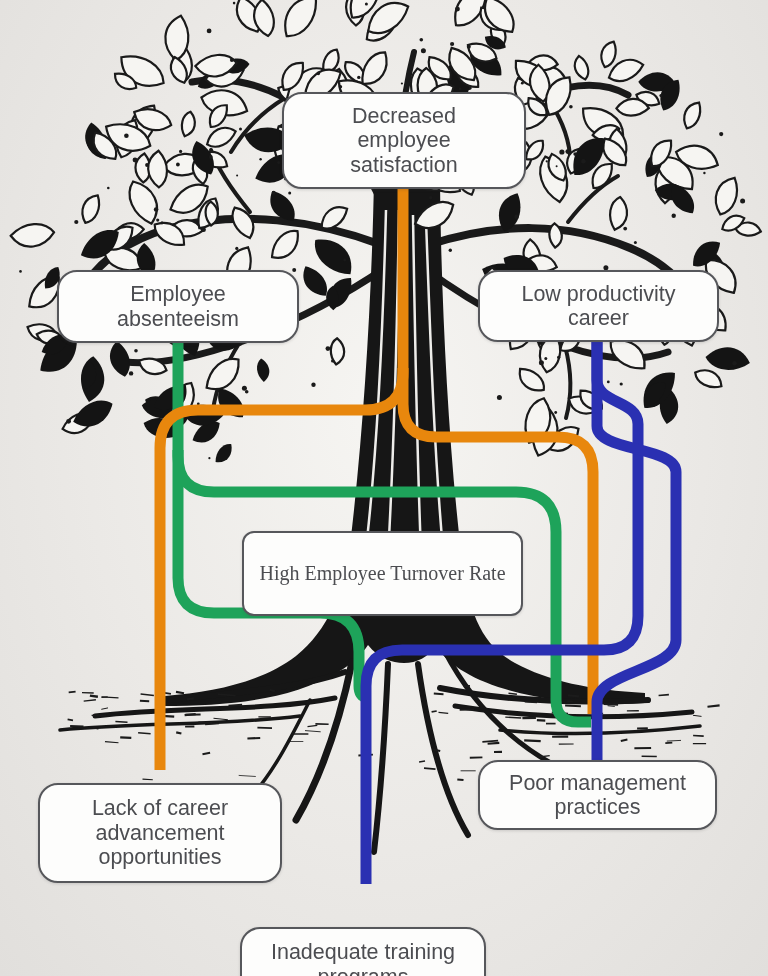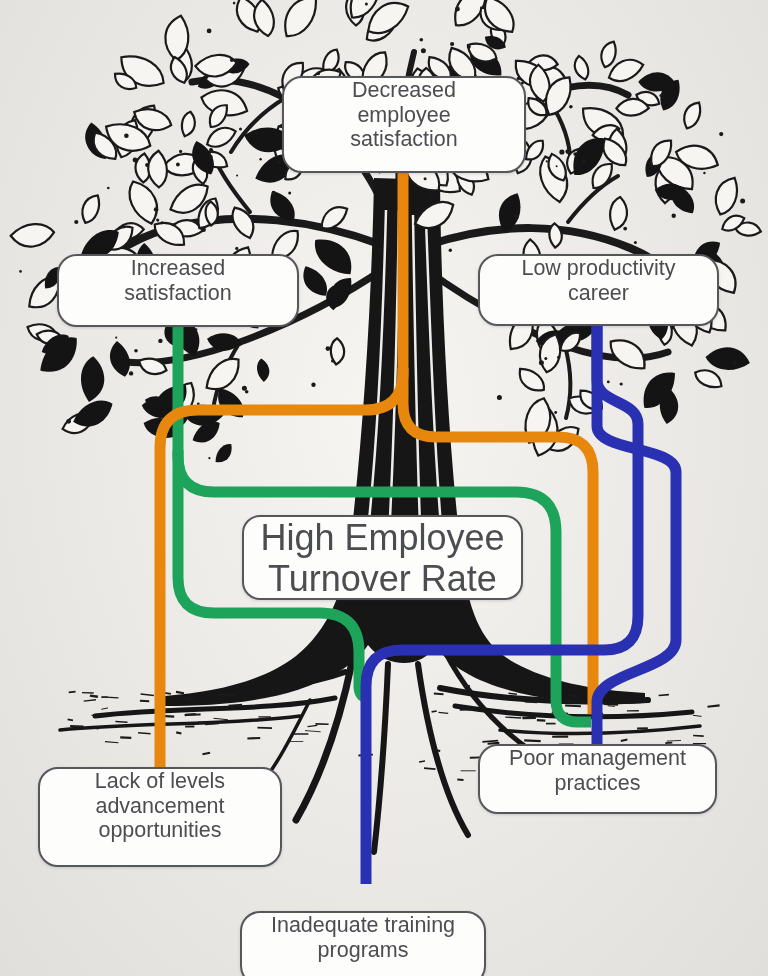--- a/index.html
+++ b/index.html
@@ -3,33 +3,33 @@
 <meta charset="utf-8">
 <style>
   html,body{margin:0;padding:0;}
   .stage{
     position:relative;width:768px;height:976px;overflow:hidden;
     background:radial-gradient(ellipse at 50% 42%, #f6f5f2 0%, #ebe9e6 55%, #e1dfdc 100%);
     font-family:"Liberation Sans", sans-serif;
   }
   .stage svg{position:absolute;left:0;top:0;}
   .node{
-    position:absolute;display:flex;align-items:flex-start;justify-content:center;
+    position:absolute;display:flex;align-items:center;justify-content:center;
     background:#fdfdfc;border:2px solid #56575b;border-radius:20px;
     box-shadow:0 1px 3px rgba(60,60,60,.18);
-    color:#4c4d51;text-align:center;font-size:21.5px;line-height:1.14;
+    color:#4c4d51;text-align:center;font-size:21.5px;line-height:1.14;margin-top:16px;
   }
   .node span{display:block;}
   .n-satisfaction{left:282px;top:76px;width:240px;height:93px;}
   .n-satisfaction span{max-width:160px;}
   .n-absenteeism{left:57px;top:254px;width:238px;height:69px;}
   .n-absenteeism span{max-width:170px;}
   .n-productivity{left:478px;top:254px;width:237px;height:68px;}
   .n-productivity span{max-width:180px;}
-  .n-center{left:242px;top:515px;width:277px;height:81px;font-size:36px;border-radius:18px;}
+  .n-center{left:242px;top:515px;width:277px;height:81px;font-size:20px;border-radius:12px;font-family:Liberation Serif, serif;}
   .n-center span{max-width:250px;}
   .n-career{left:38px;top:767px;width:240px;height:96px;}
   .n-career span{max-width:180px;}
   .n-poormgmt{left:478px;top:744px;width:235px;height:66px;}
   .n-poormgmt span{max-width:215px;}
   .n-training{left:240px;top:911px;width:242px;height:71px;}
   .n-training span{max-width:225px;}
 </style>
 </head>
 <body>
@@ -524,30 +524,30 @@
       <path d="M403,368 L403,404 Q403,437 436,437 L558,437 Q593,437 593,472 L593,714" stroke="#E8870D"></path>
       <path d="M597,324 L597,380 C597,404 638,400 638,424 L638,616 Q638,650 604,650 L402,650 Q366,650 366,686 L366,884" stroke="#2A30B2"></path>
       <path d="M597,324 L597,426 C597,452 676,446 676,472 L676,640 C676,670 597,672 597,702 L597,774" stroke="#2A30B2"></path>
     </g>
   </svg>
 
   <div class="node n-satisfaction">
     <span>Decreased employee satisfaction</span>
   </div>
   <div class="node n-absenteeism">
-    <span>Increased satisfaction</span>
+    <span>Employee absenteeism</span>
   </div>
   <div class="node n-productivity">
     <span>Low productivity career</span>
   </div>
   <div class="node n-center">
     <span>High Employee Turnover Rate</span>
   </div>
   <div class="node n-career">
-    <span>Lack of levels advancement opportunities</span>
+    <span>Lack of career advancement opportunities</span>
   </div>
   <div class="node n-poormgmt">
     <span>Poor management practices</span>
   </div>
   <div class="node n-training">
     <span>Inadequate training programs</span>
   </div>
 
 </div>
 

